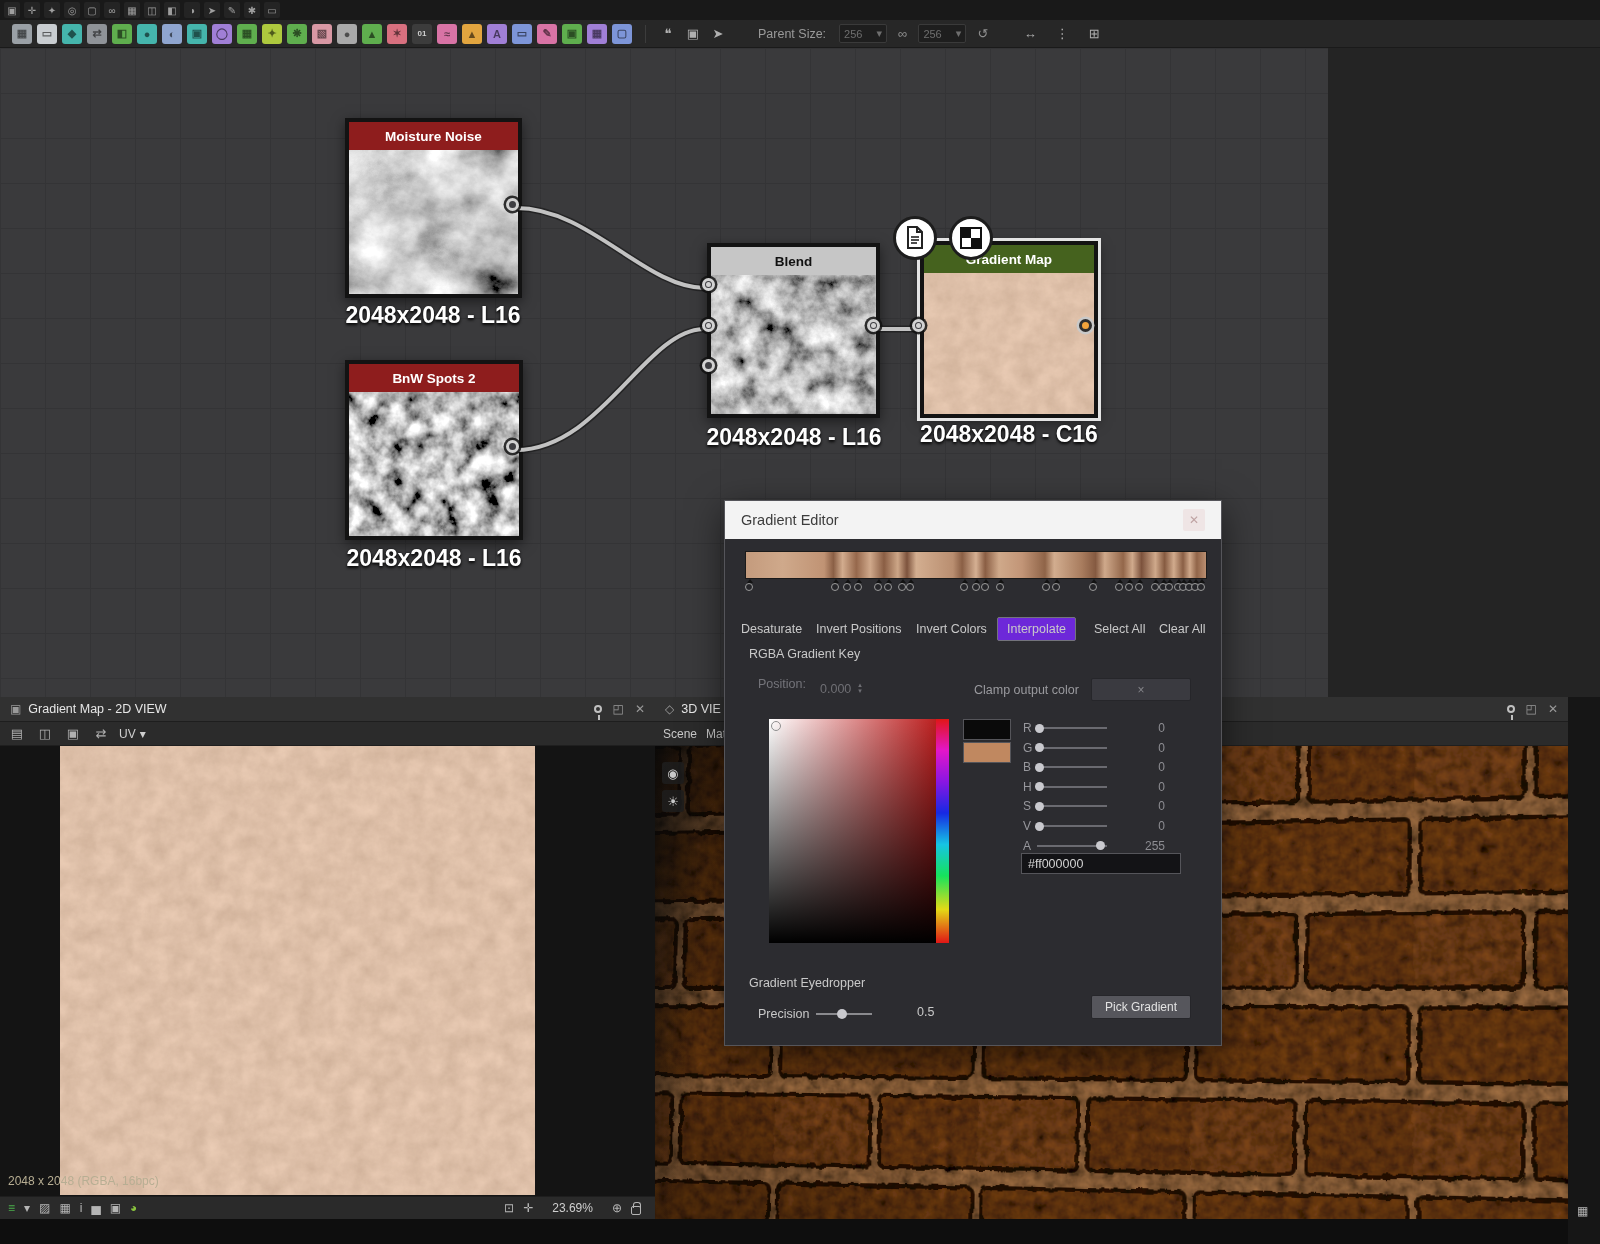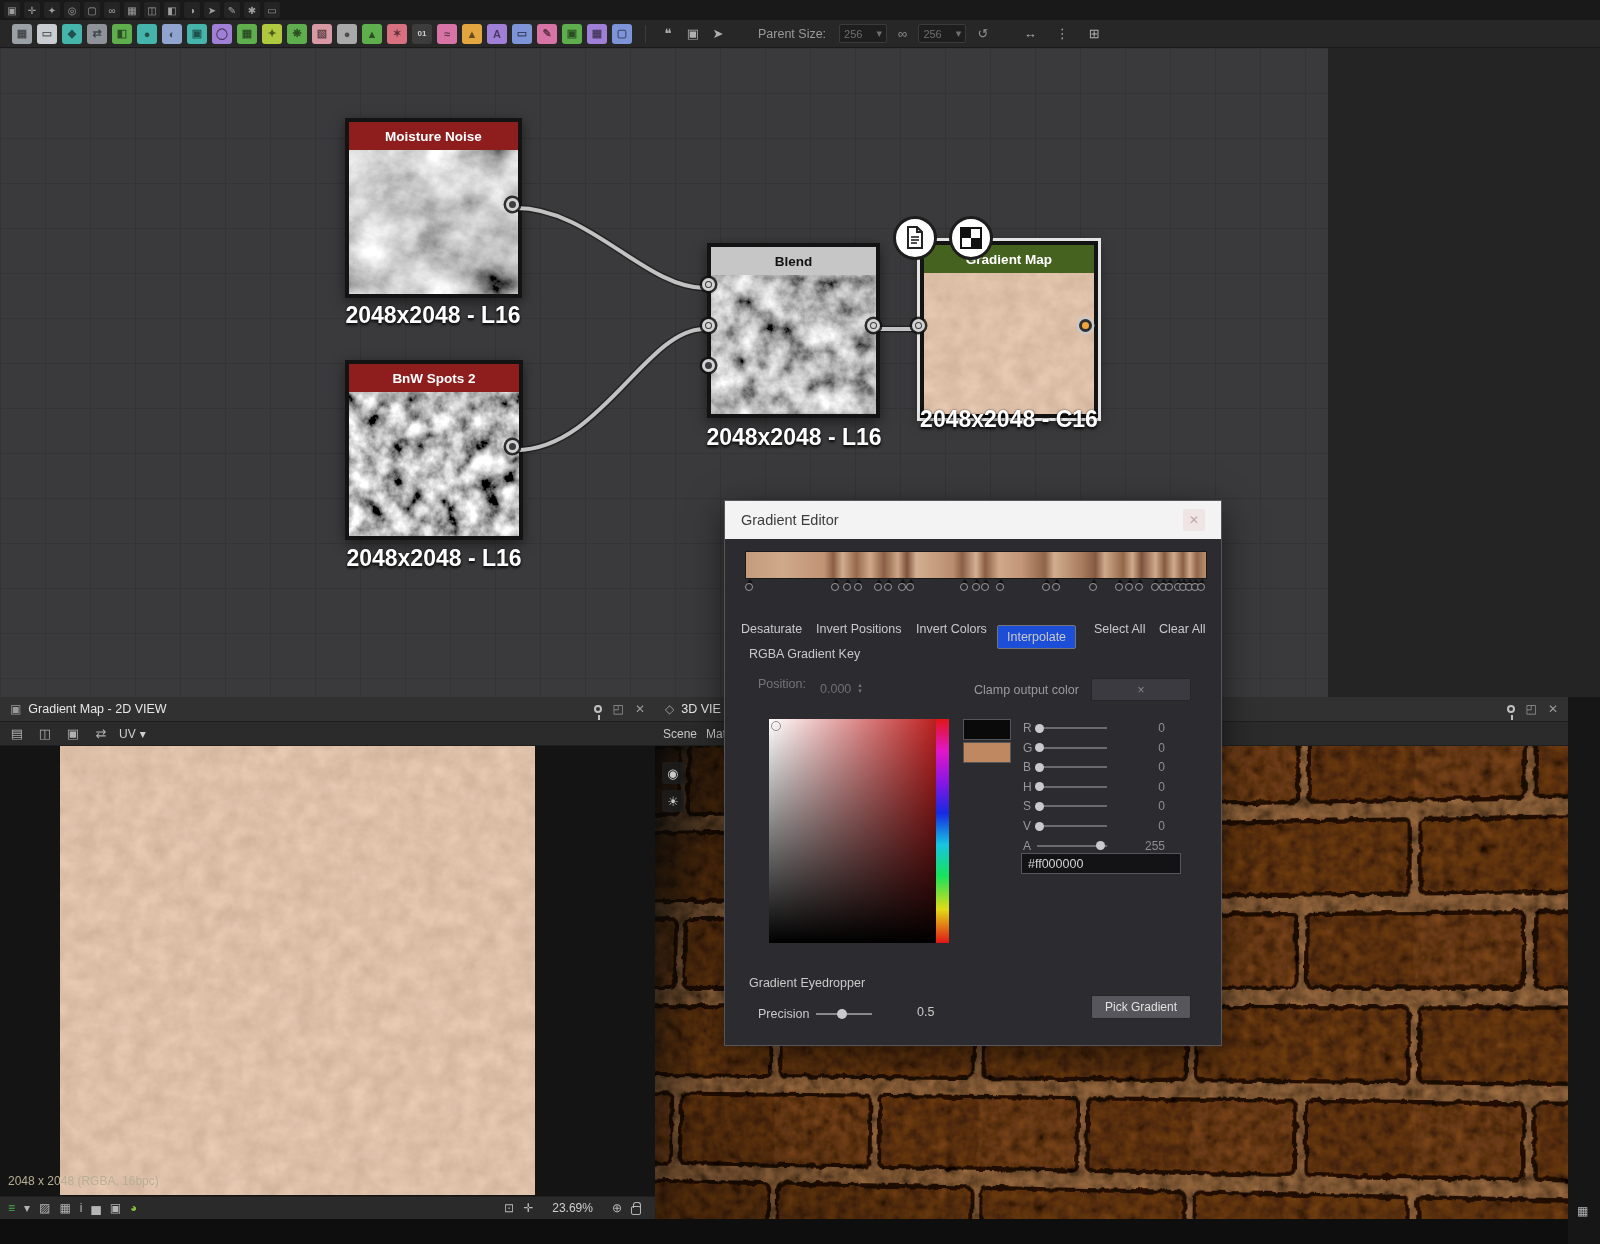--- a/index.html
+++ b/index.html
@@ -56,21 +56,21 @@
   .dialog{position:absolute;left:724px;top:500px;width:498px;height:546px;background:#2c2c30;border:1px solid #55555a;box-shadow:0 10px 34px rgba(0,0,0,.55);z-index:60}
   .dlg-title{height:38px;background:#f3f3f3;display:flex;align-items:center;padding:0 16px;font-size:14.5px;color:#3c3c3c}
   .dlg-close{margin-left:auto;width:22px;height:22px;background:#efe5e5;color:#bfa3a3;display:flex;align-items:center;justify-content:center;font-size:12px;border-radius:2px}
   .strip-wrap{position:absolute;left:20px;top:50px;width:462px;height:46px}
   .strip{position:absolute;left:0;top:0;width:462px;height:28px;border:1px solid #1a1a1a}
   .stops{position:absolute;left:0;top:28px;width:462px;height:18px}
   .gstop{position:absolute;top:4px;width:8px;height:8px;border-radius:50%;background:#26262a;border:1px solid #9a9a9a}
   .gstop::before{content:"";position:absolute;left:1px;top:-5px;border-left:3px solid transparent;border-right:3px solid transparent;border-bottom:4px solid #131313}
   .ebtns{position:absolute;left:0;top:116px;width:498px;height:30px}
   .gbtn{position:absolute;top:5px;font-size:12.5px;color:#c9c9c9;white-space:nowrap}
-  .gbtn.active{top:8px;padding:4px 9px;background:#1d4ed8;border:1px solid #74747c;border-radius:2px}
+  .gbtn.active{top:0;padding:4px 9px;background:#6d28d9;border:1px solid #74747c;border-radius:2px}
   .lbl{position:absolute;font-size:12.5px;color:#c9c9c9;white-space:nowrap}
   .lbl.dim{color:#74747a}
   .lbl.mid{color:#9a9a9e}
   .spinbox{position:absolute;left:95px;top:181px;color:#6f6f74;font-size:12.5px;display:flex;}
   .spinarr{display:inline-flex;flex-direction:column;font-size:7px;line-height:6px;color:#6f6f74;margin-left:7px}
   .clampbtn{position:absolute;left:366px;top:177px;width:100px;height:23px;background:#3a3a40;border:1px solid #26262a;border-radius:2px;color:#85858a;font-size:12px;display:flex;align-items:center;justify-content:center}
   .svbox{position:absolute;left:44px;top:218px;width:167px;height:224px;background:linear-gradient(to bottom,rgba(0,0,0,0),#000),linear-gradient(to right,#ffffff,#bc2020)}
   .svcursor{position:absolute;left:2px;top:2px;width:10px;height:10px;border:1.5px solid #8f8f8f;border-radius:50%}
   .huestrip{position:absolute;left:211px;top:218px;width:13px;height:224px;background:linear-gradient(#e01616 0%,#e316c9 14%,#8a16e3 28%,#1629e3 42%,#16c4e3 56%,#16e35c 70%,#e3da16 85%,#e01616 100%)}
   .swatch{position:absolute;left:238px;width:48px;height:21px;border:1px solid #55555a}
@@ -283,21 +283,21 @@
         <rect x="11" width="11" height="11" fill="#fff"></rect>
         <rect y="11" width="11" height="11" fill="#fff"></rect>
         <rect x="11" y="11" width="11" height="11" fill="#111"></rect>
         <rect x="1" y="1" width="20" height="20" fill="none" stroke="#111" stroke-width="2"></rect>
       </svg>
   </span>
 
   <span class="caption" style="left:433px;top:254px">2048x2048 - L16</span>
   <span class="caption" style="left:434px;top:497px">2048x2048 - L16</span>
   <span class="caption" style="left:794px;top:376px">2048x2048 - L16</span>
-  <span class="caption" style="left:1009px;top:358px">2048x2048 - C16</span>
+  <span class="caption" style="left:1009px;top:373px">2048x2048 - C16</span>
 </div>
 
 <div class="panel" style="left:0;top:697px;width:655px;height:522px">
   <div class="phead">
     <span class="picon">▣</span>
     <span>Gradient Map - 2D VIEW</span>
     <span class="hicons">
       <span class="pinicon"></span>
       <span class="picon">◰</span>
       <span class="picon">✕</span>

